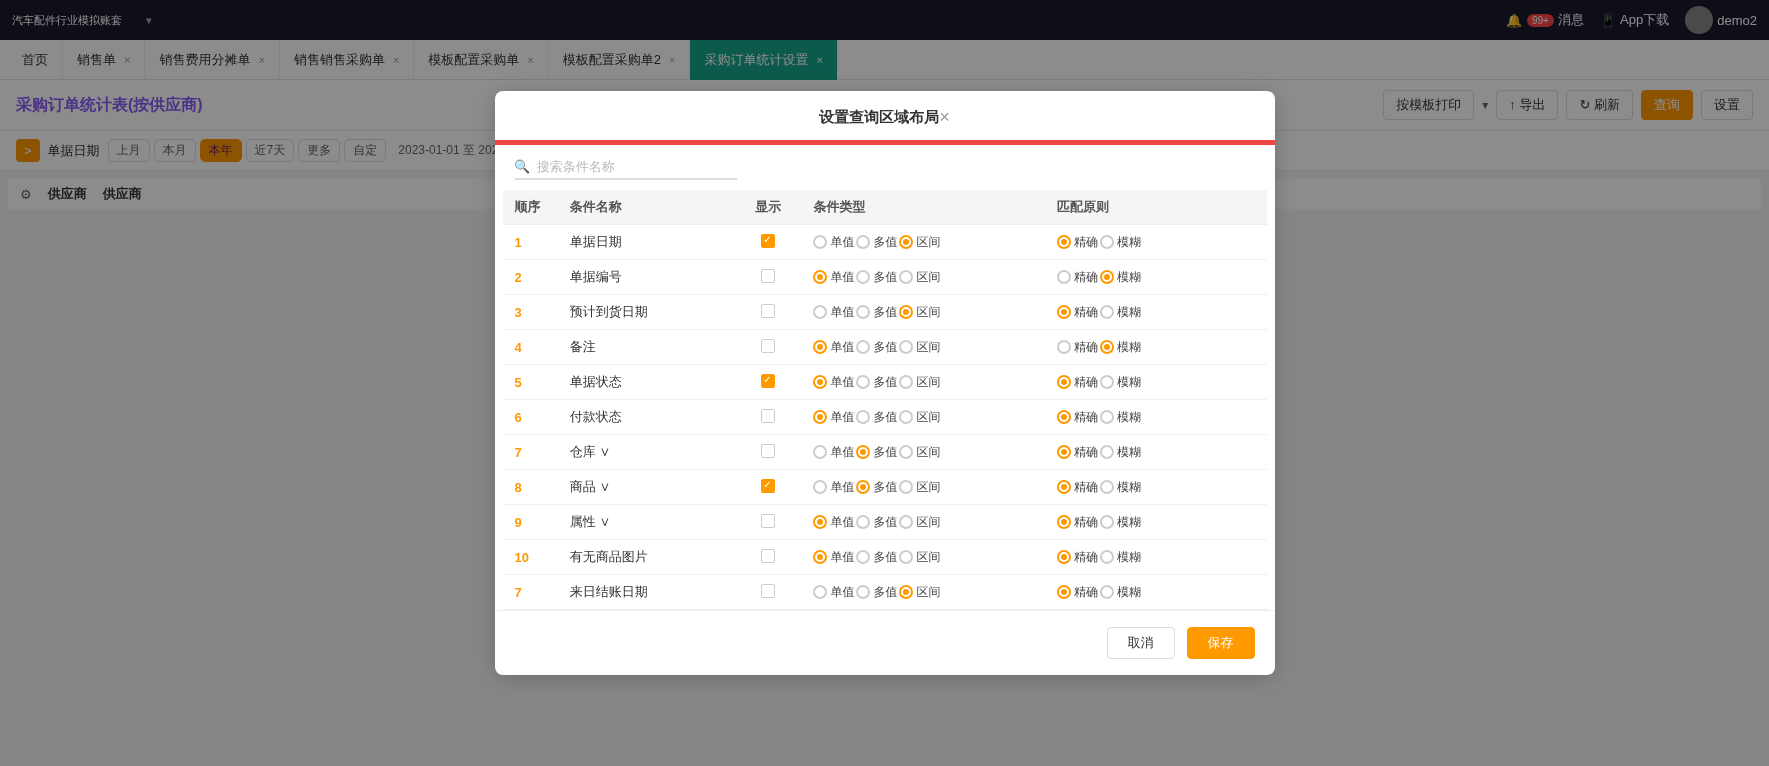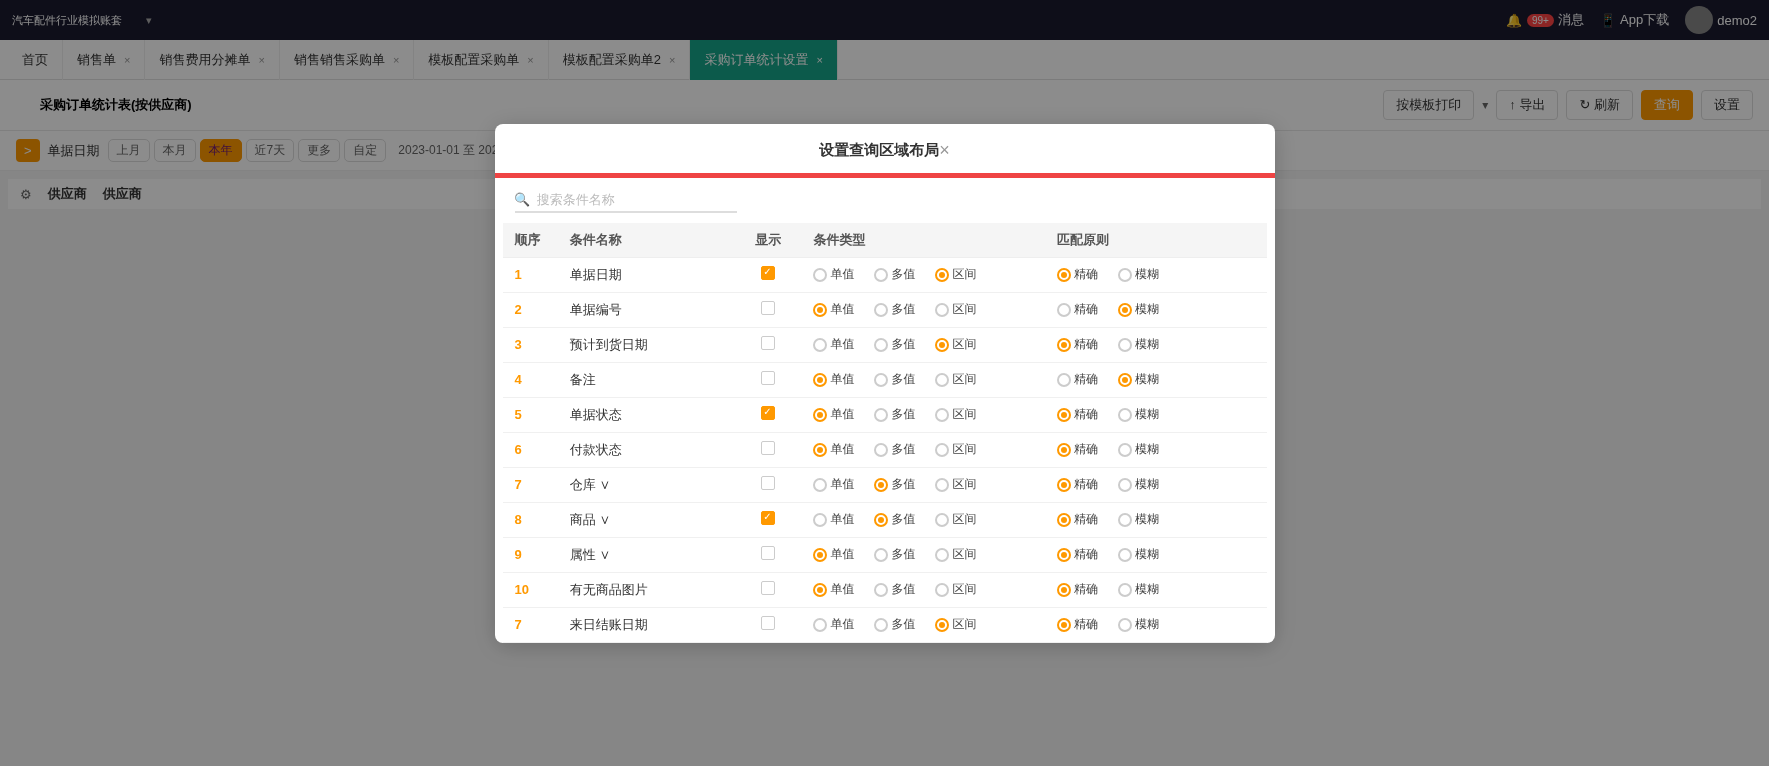--- a/index.html
+++ b/index.html
@@ -45,21 +45,21 @@
 
     
     .page-header {
       background: #fff;
       padding: 10px 16px;
       display: flex;
       align-items: center;
       justify-content: space-between;
       border-bottom: 1px solid #e8e8e8;
     }
-    .page-title { font-size: 13px; font-weight: bold; color: #000000; margin-left: 24px; }
+    .page-title { font-size: 16px; font-weight: bold; color: #8b5cf6; }
     .page-actions { display: flex; align-items: center; gap: 8px; }
     .btn { padding: 5px 12px; border-radius: 4px; cursor: pointer; font-size: 13px; border: 1px solid #ddd; background: #fff; color: #333; }
     .btn-orange { background: #f90; border-color: #f90; color: #fff; }
     .btn-outline { background: #fff; border: 1px solid #ddd; color: #333; }
 
     
     .filter-bar {
       background: #fff;
       padding: 8px 16px;
       display: flex;
@@ -141,21 +141,21 @@
     tbody tr { border-bottom: 1px solid #f0f0f0; }
     tbody td { padding: 8px 12px; font-size: 13px; color: #333; }
     .order-num { color: #f90; font-weight: bold; }
     .col-order { width: 50px; }
     .col-name { width: 160px; }
     .col-show { width: 60px; text-align: center; }
     .col-type { width: 220px; }
     .col-match { width: 200px; }
 
     
-    .radio-group { display: flex; align-items: center; gap: 20px; }
+    .radio-group { display: flex; align-items: center; gap: 2px; }
     .radio-item { display: flex; align-items: center; gap: 3px; font-size: 12px; color: #444; cursor: pointer; }
     .radio-circle {
       width: 14px; height: 14px; border-radius: 50%;
       border: 2px solid #ccc;
       display: inline-block;
       position: relative;
     }
     .radio-circle.checked { border-color: #f90; }
     .radio-circle.checked::after {
       content: '';
@@ -684,14 +684,18 @@
           <span class="radio-circle "></span>
           <span>模糊</span>
         </label>
       </div>
     </td>
             </tr>
           </tbody>
       </table>
     </div>
 
+    <div class="modal-footer">
+      <button class="btn-cancel">取消</button>
+      <button class="btn-save">保存</button>
+    </div>
   </div>
 </div>
 
 </body></html>

